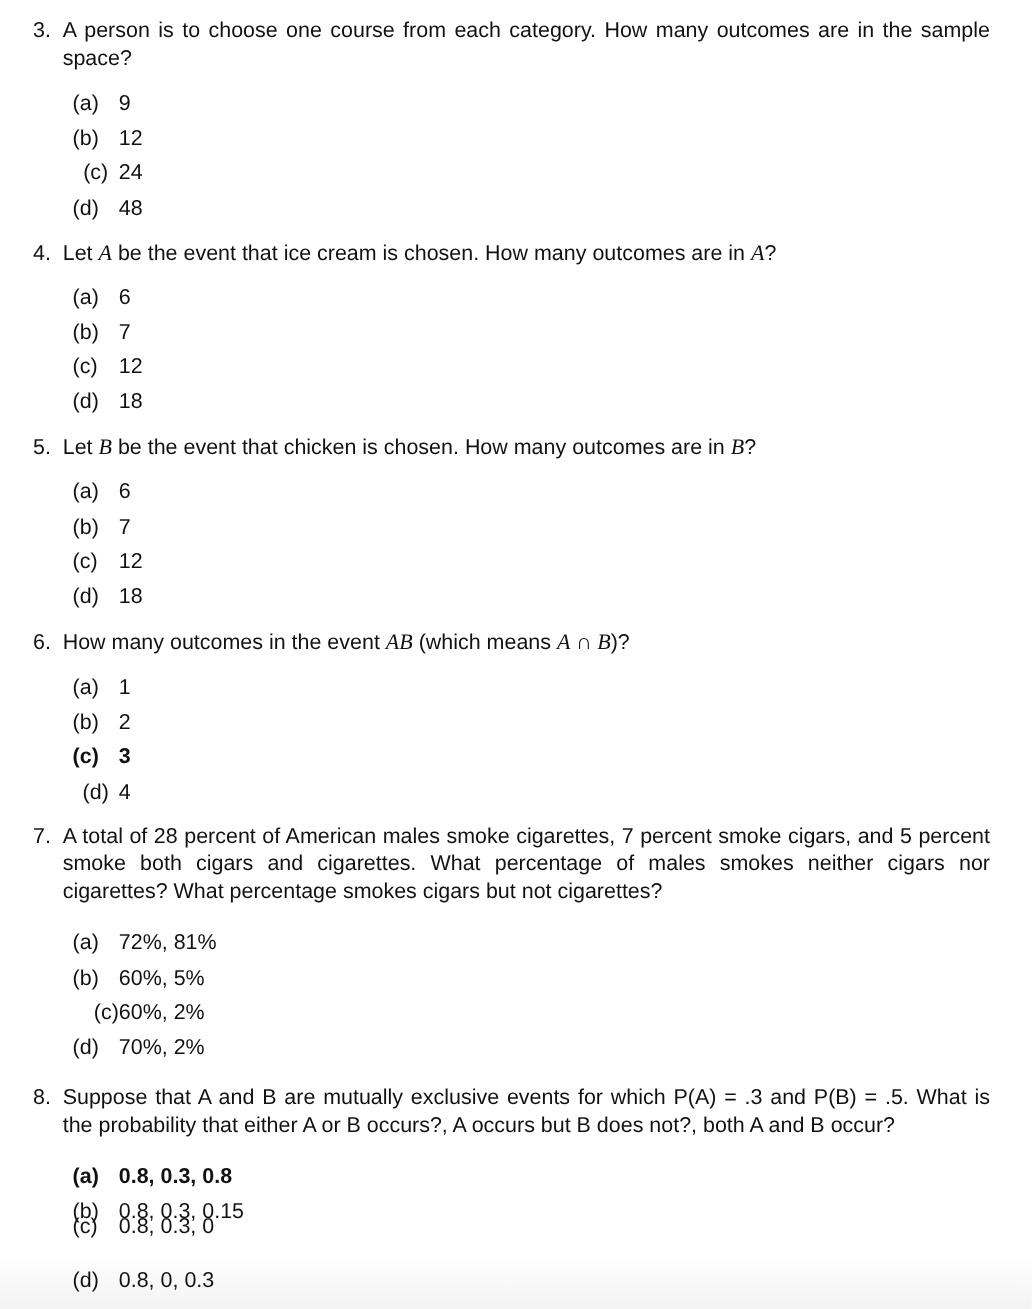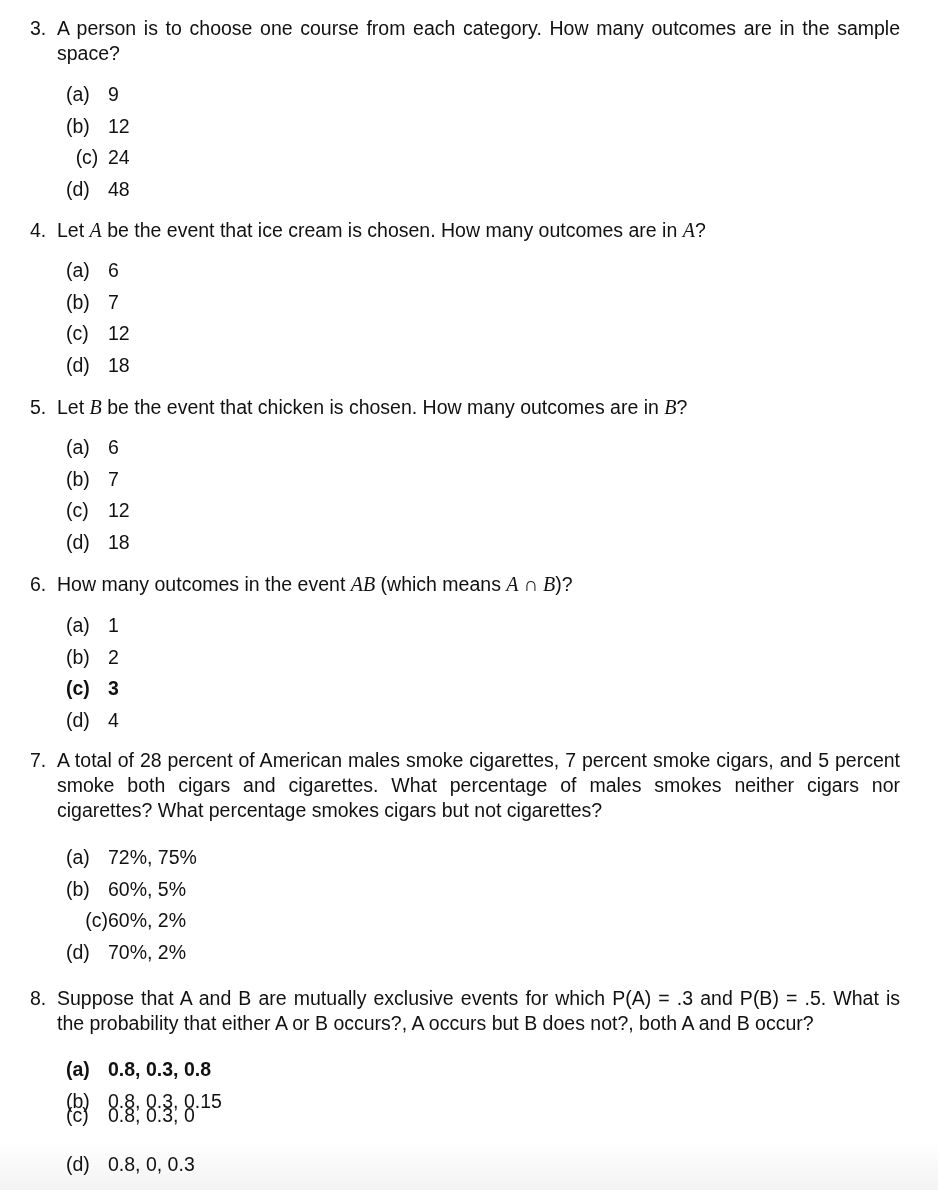--- a/index.html
+++ b/index.html
@@ -66,31 +66,31 @@
 <div class="q" style="top:572px;">
   <div class="q-head">
     <span class="q-num">6.</span>
     <span class="q-text"><span>How many outcomes in the event </span><span class="m">AB</span><span> (which means </span><span class="m">A</span><span class="m-up"> ∩ </span><span class="m">B</span><span>)?</span></span>
   </div>
 </div>
 <div class="opts" style="top:613px; left:66px;">
   <div class="opt" style="top:0px;"><span class="opt-lab">(a)</span><span>1</span></div>
   <div class="opt" style="top:32px;"><span class="opt-lab">(b)</span><span>2</span></div>
   <div class="opt" style="top:63px;font-weight:bold;"><span class="opt-lab">(c)</span><span>3</span></div>
-  <div class="opt" style="top:95px;"><span class="opt-lab">(d)</span><span>4</span></div>
+  <div class="opt" style="top:95px;text-align:center;"><span class="opt-lab">(d)</span><span>4</span></div>
 </div>
 
 <div class="q" style="top:748px;">
   <div class="q-head">
     <span class="q-num">7.</span>
     <span class="q-text">A total of 28 percent of American males smoke cigarettes, 7 percent smoke cigars, and 5 percent smoke both cigars and cigarettes. What percentage of males smokes neither cigars nor cigarettes? What percentage smokes cigars but not cigarettes?</span>
   </div>
 </div>
 <div class="opts" style="top:845px; left:66px;">
-  <div class="opt" style="top:0px;"><span class="opt-lab">(a)</span><span>72%, 75%</span></div>
+  <div class="opt" style="top:0px;"><span class="opt-lab">(a)</span><span>72%, 81%</span></div>
   <div class="opt" style="top:32px;"><span class="opt-lab">(b)</span><span>60%, 5%</span></div>
   <div class="opt" style="top:63px;text-align:right;"><span class="opt-lab">(c)</span><span>60%, 2%</span></div>
   <div class="opt" style="top:95px;"><span class="opt-lab">(d)</span><span>70%, 2%</span></div>
 </div>
 
 <div class="q" style="top:986px;">
   <div class="q-head">
     <span class="q-num">8.</span>
     <span class="q-text">Suppose that A and B are mutually exclusive events for which P(A) = .3 and P(B) = .5. What is the probability that either A or B occurs?, A occurs but B does not?, both A and B occur?</span>
   </div>

